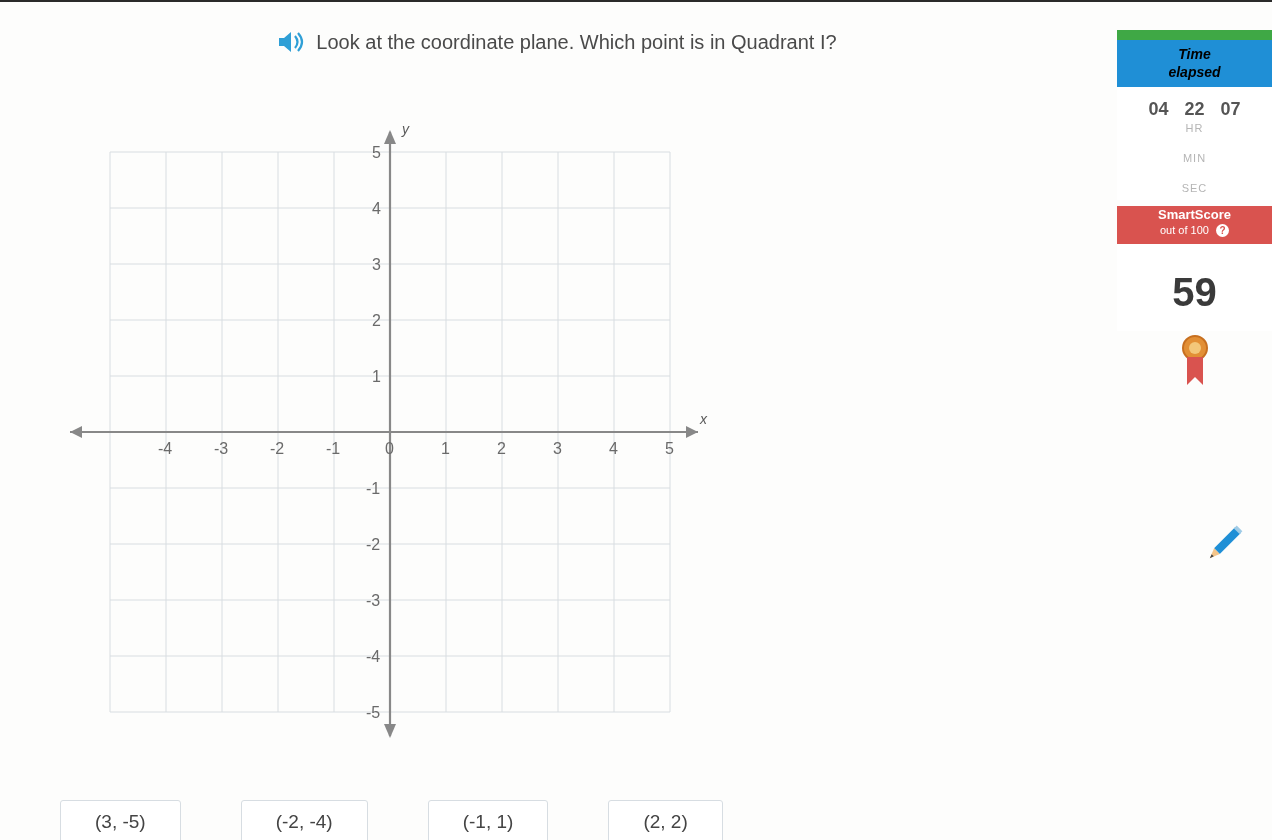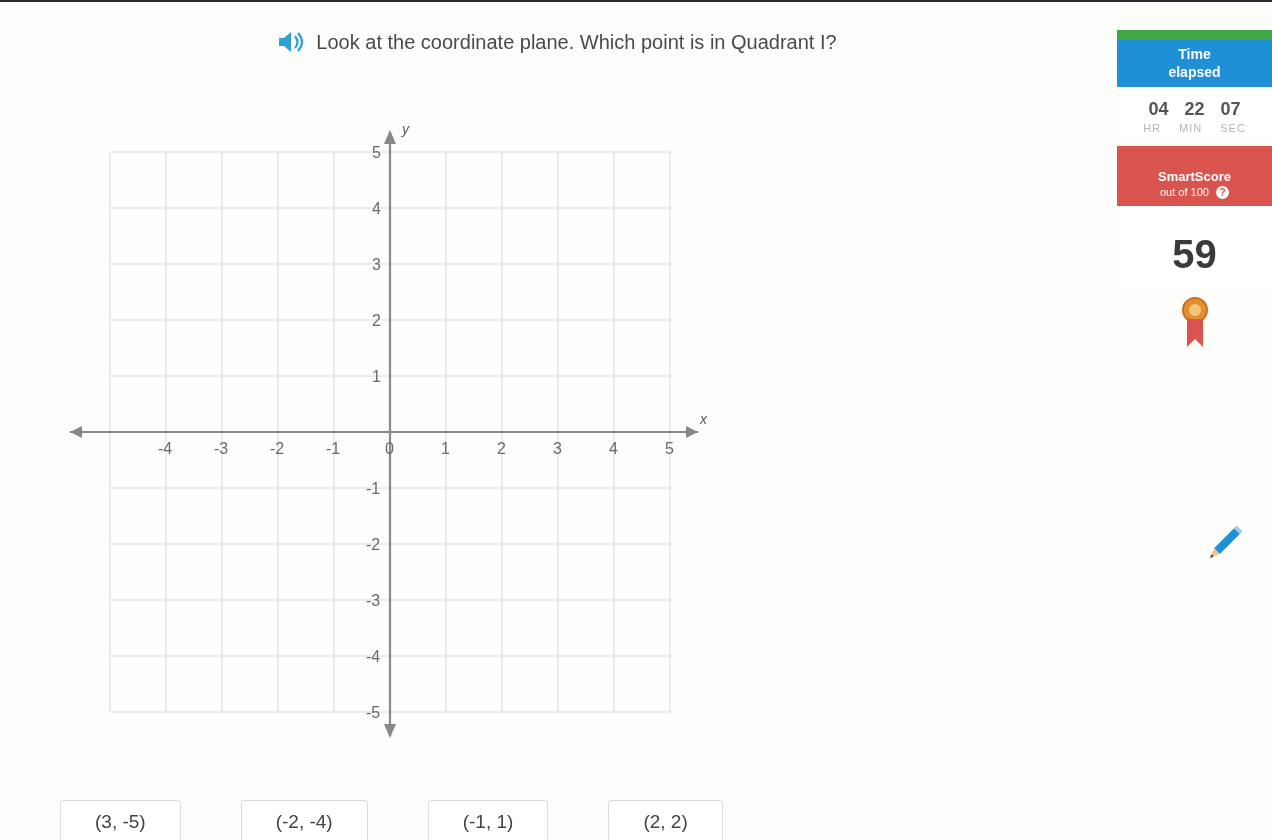--- a/index.html
+++ b/index.html
@@ -83,47 +83,48 @@
       text-align: center;
     }
     .qcount {
       font-size: 34px;
       font-weight: bold;
       color: #3a3a3a;
     }
     .time-header {
       width: 100%;
       background:#1f8fd6;
-      color:#ffffff;
+      color:#000000;
       text-align:center;
       font-size:14px;
       padding: 6px 0;
       line-height:1.25;
       font-weight:bold;
+      font-style:italic;
     }
     .timer {
       width:100%;
       background:#fff;
       text-align:center;
       padding: 12px 0 6px;
     }
     .timer .digits {
       display:flex; justify-content:center; gap:16px;
       font-size:18px; font-weight:bold; color:#555;
     }
     .timer .labels {
       display:flex; justify-content:center; gap:18px;
-      font-size:11px; color:#b5b5b5; letter-spacing:1px; margin-top:2px;
+      font-size:11px; color:#b5b5b5; letter-spacing:1px; margin-top:2px;flex-direction:column;
     }
     .smartscore-header {
       width:100%;
       background:#d9534f;
       color:#fff;
       text-align:center;
-      padding:23px 0 7px;
+      padding:1px 0 7px;
       font-size:13px;
       font-weight:bold;
       margin-top:6px;
     }
     .smartscore-header .sub {
       font-weight:normal; font-size:11px; display:block; margin-top:2px;
     }
     .smartscore-header .q {
       display:inline-block; width:13px; height:13px; border-radius:50%;
       background:#fff; color:#d9534f; font-size:10px; line-height:13px; text-align:center;

